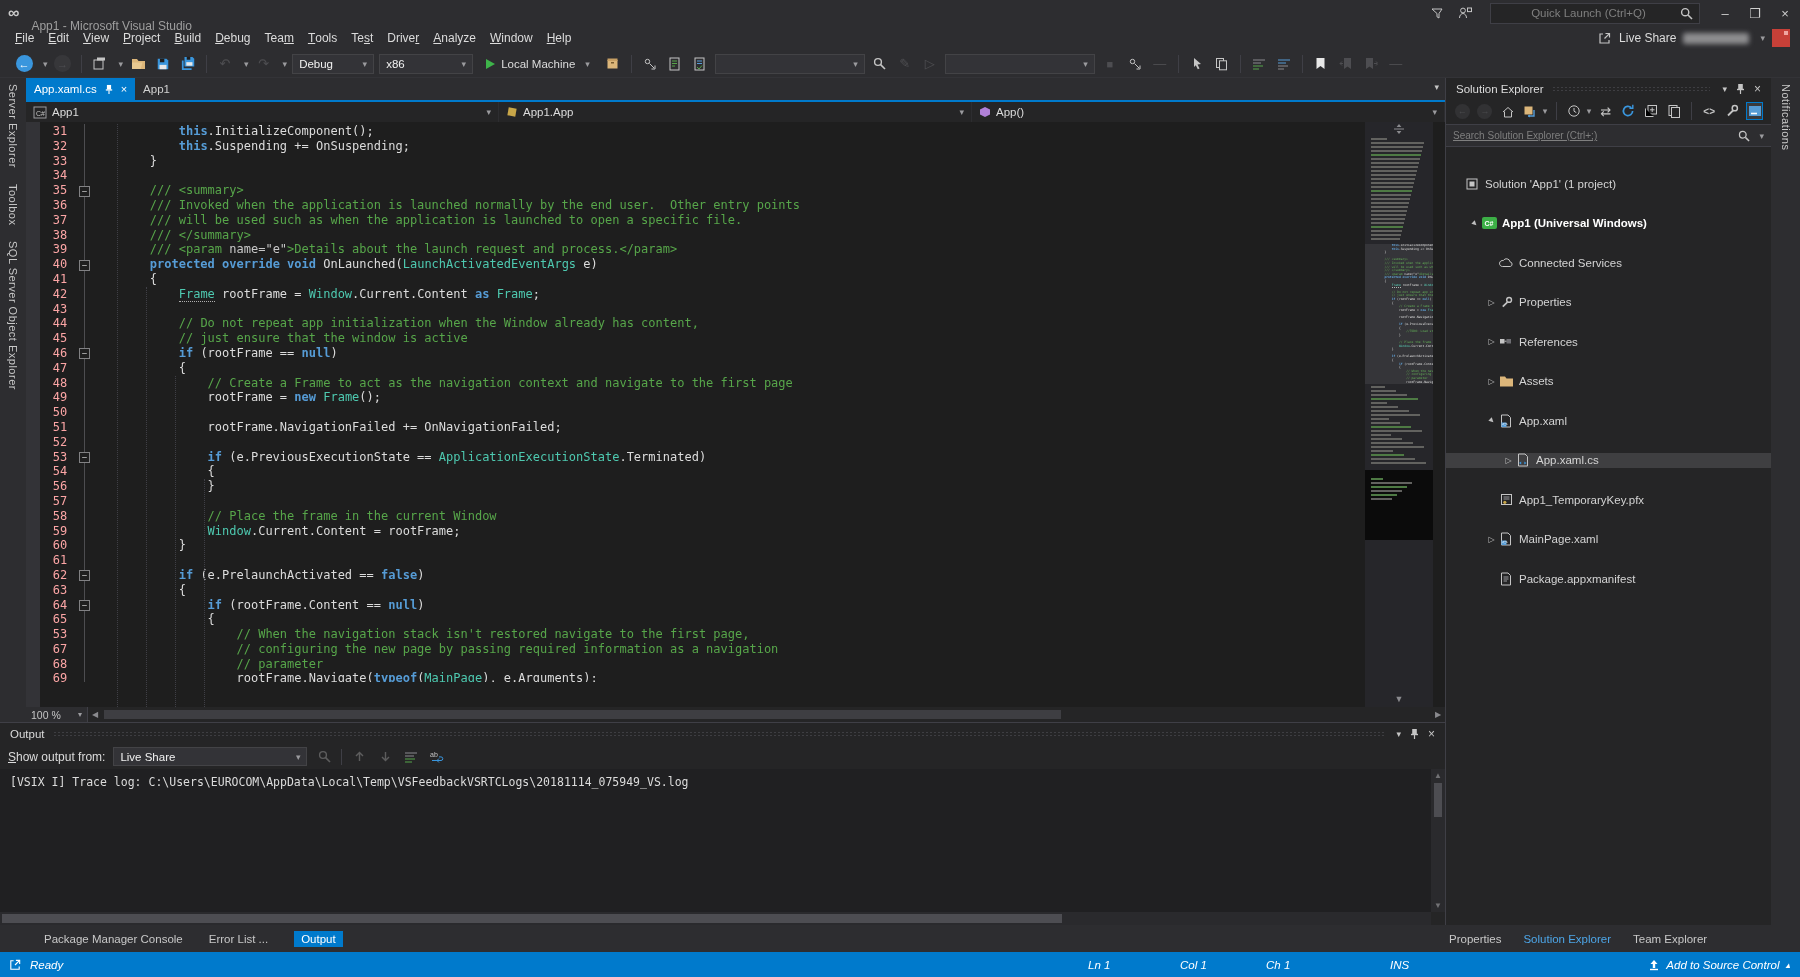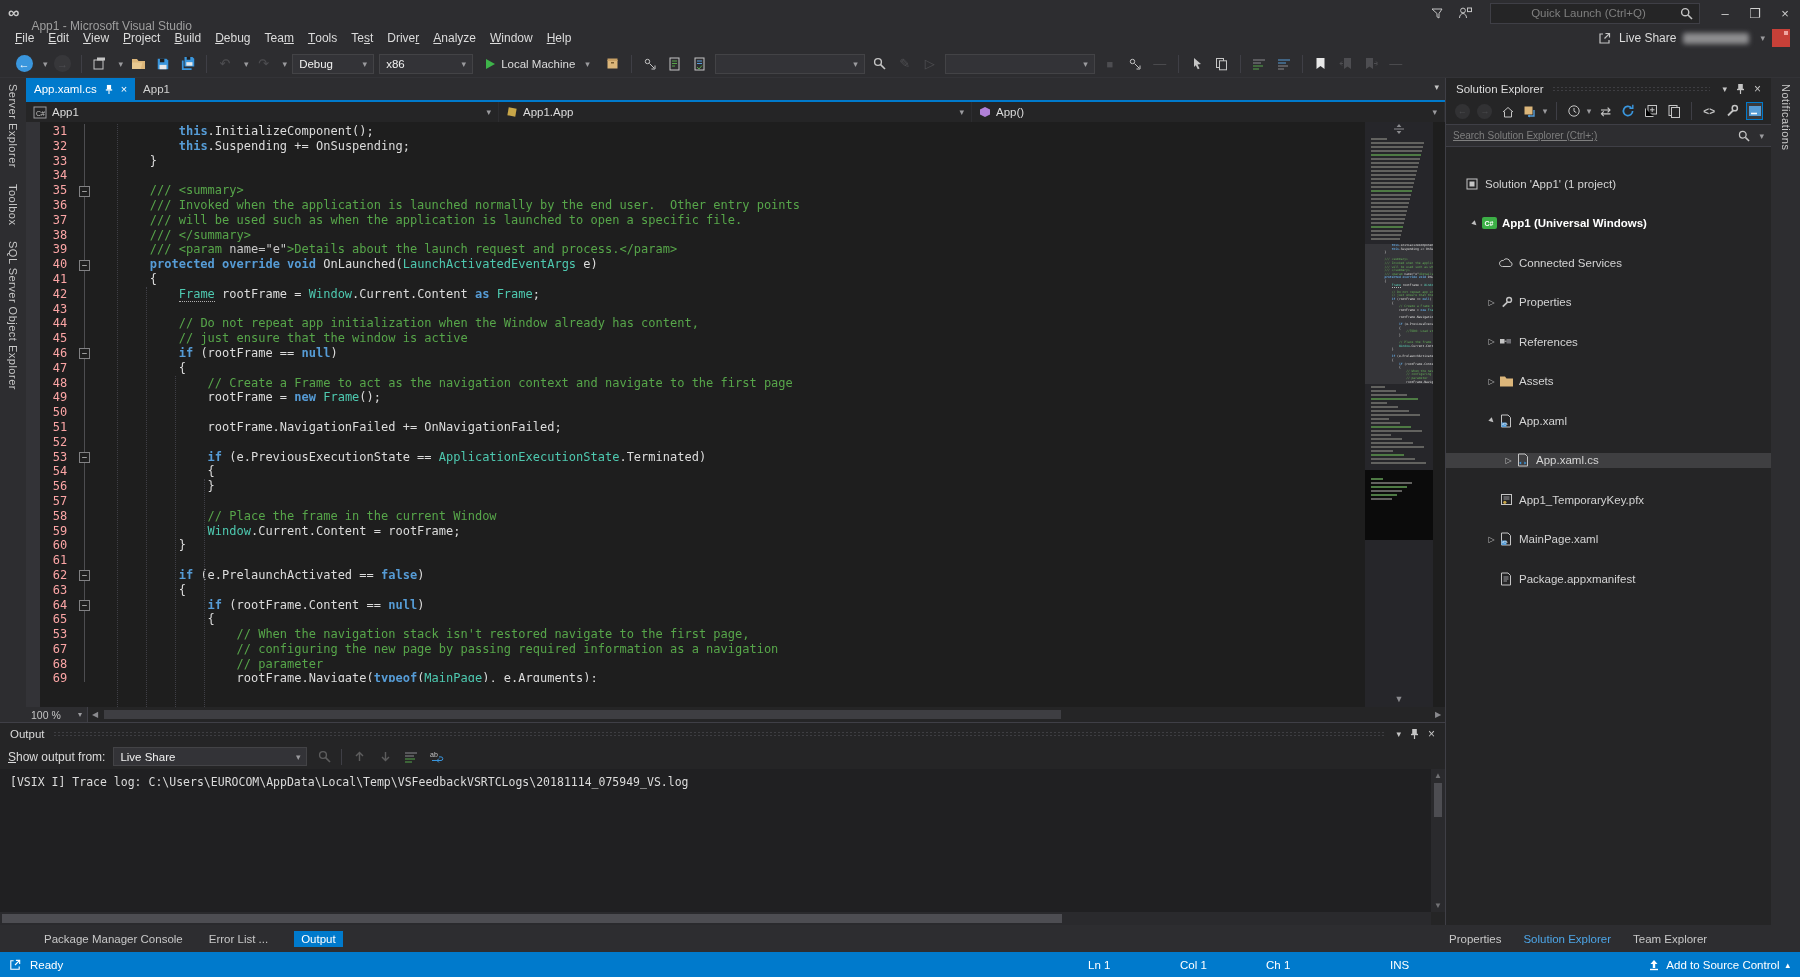--- a/index.html
+++ b/index.html
@@ -132,21 +132,21 @@
   
   #bottom-tabs{left:0;top:925px;width:1800px;height:27px;display:flex;align-items:center;font-size:11.5px;}
   #bt-left{display:flex;align-items:center;gap:26px;padding-left:44px;}
   .btab{color:#C8C8C8;}
   .btab.fill{background:#007ACC;color:#fff;padding:2px 7px;}
   #bt-right{position:absolute;left:1449px;display:flex;align-items:center;gap:22px;}
   .btab.blue{color:#4DA6E8;}
 
   
   #statusbar{left:0;top:952px;width:1800px;height:25px;background:#007ACC;color:#fff;font-size:11.5px;}
-  .sb{position:absolute;top:0;height:25px;display:flex;align-items:center;}
+  .sb{position:absolute;top:0;height:25px;display:flex;align-items:center;font-style:italic;}
 </style>
 </head>
 <body>
 
 <div id="app">
 
   <div id="titlebar" class="abs">
     <span id="vs-logo">∞</span>
     <span id="app-title">App1 - Microsoft Visual Studio</span>
     <div id="tb-right">

